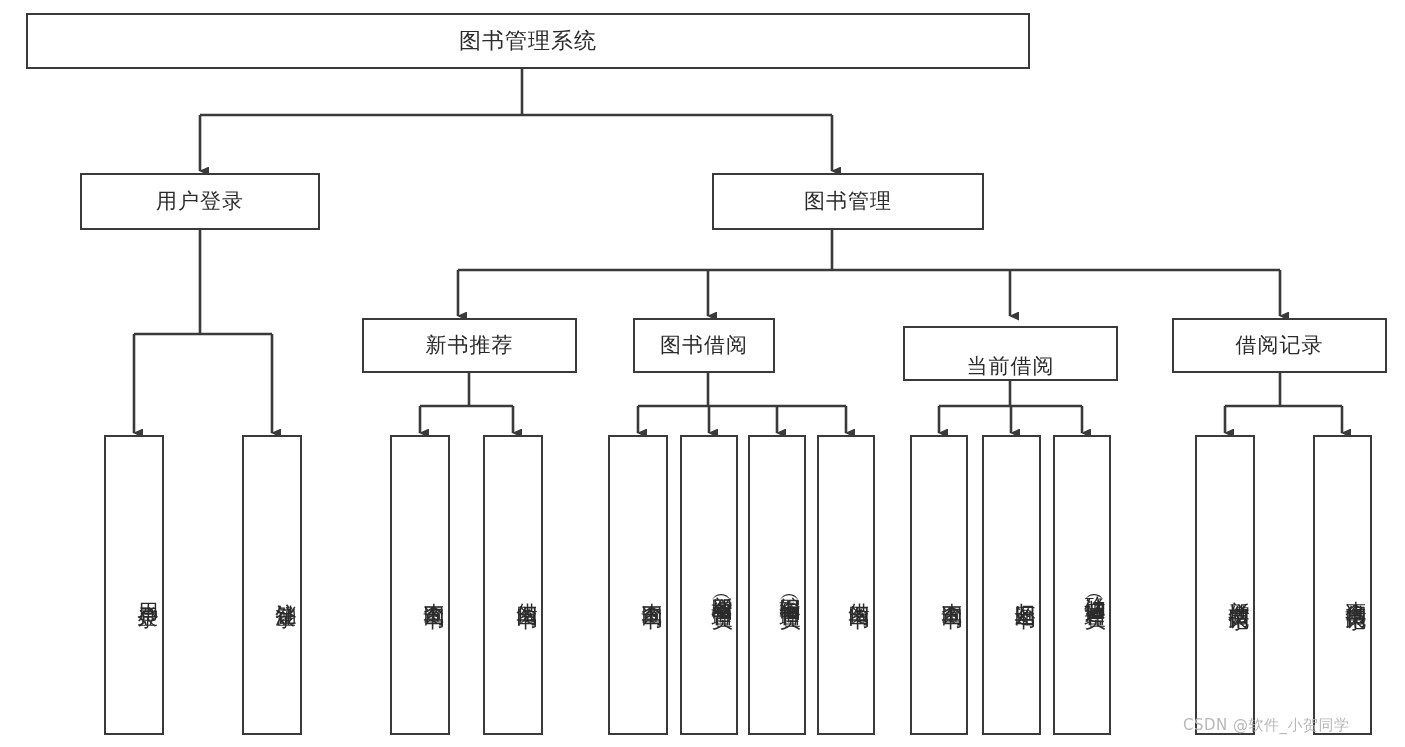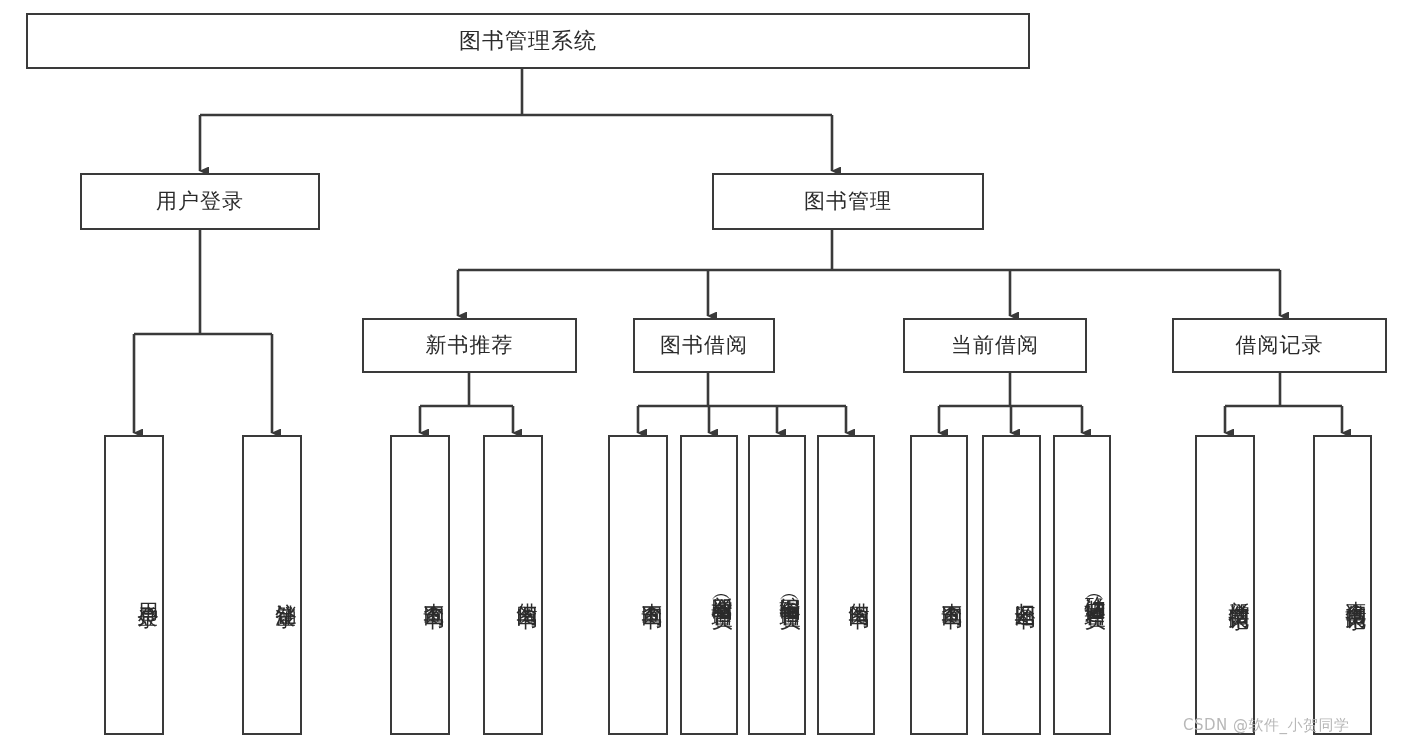--- a/index.html
+++ b/index.html
@@ -122,21 +122,21 @@
       </div>
       <div class="node horizontal" style="left: 712px; top: 173px; width: 272px; height: 57px;">
         <span>图书管理</span>
       </div>
       <div class="node horizontal" style="left: 362px; top: 318px; width: 215px; height: 55px;">
         <span>新书推荐</span>
       </div>
       <div class="node horizontal" style="left: 633px; top: 318px; width: 142px; height: 55px;">
         <span>图书借阅</span>
       </div>
-      <div class="node horizontal" style="left: 903px; top: 318px; width: 184px; height: 55px;">
+      <div class="node horizontal" style="left: 903px; top: 326px; width: 215px; height: 55px; align-items: flex-end;">
         <span>当前借阅</span>
       </div>
       <div class="node horizontal" style="left: 1172px; top: 318px; width: 215px; height: 55px; justify-content: center;">
         <span>借阅记录</span>
       </div>
       <div class="node vertical" style="left: 104px; top: 435px; width: 60px; height: 300px;">
         <span>用户登录</span>
       </div>
       <div class="node vertical" style="left: 242px; top: 435px; width: 60px; height: 300px;">
         <span>注销登录</span>

